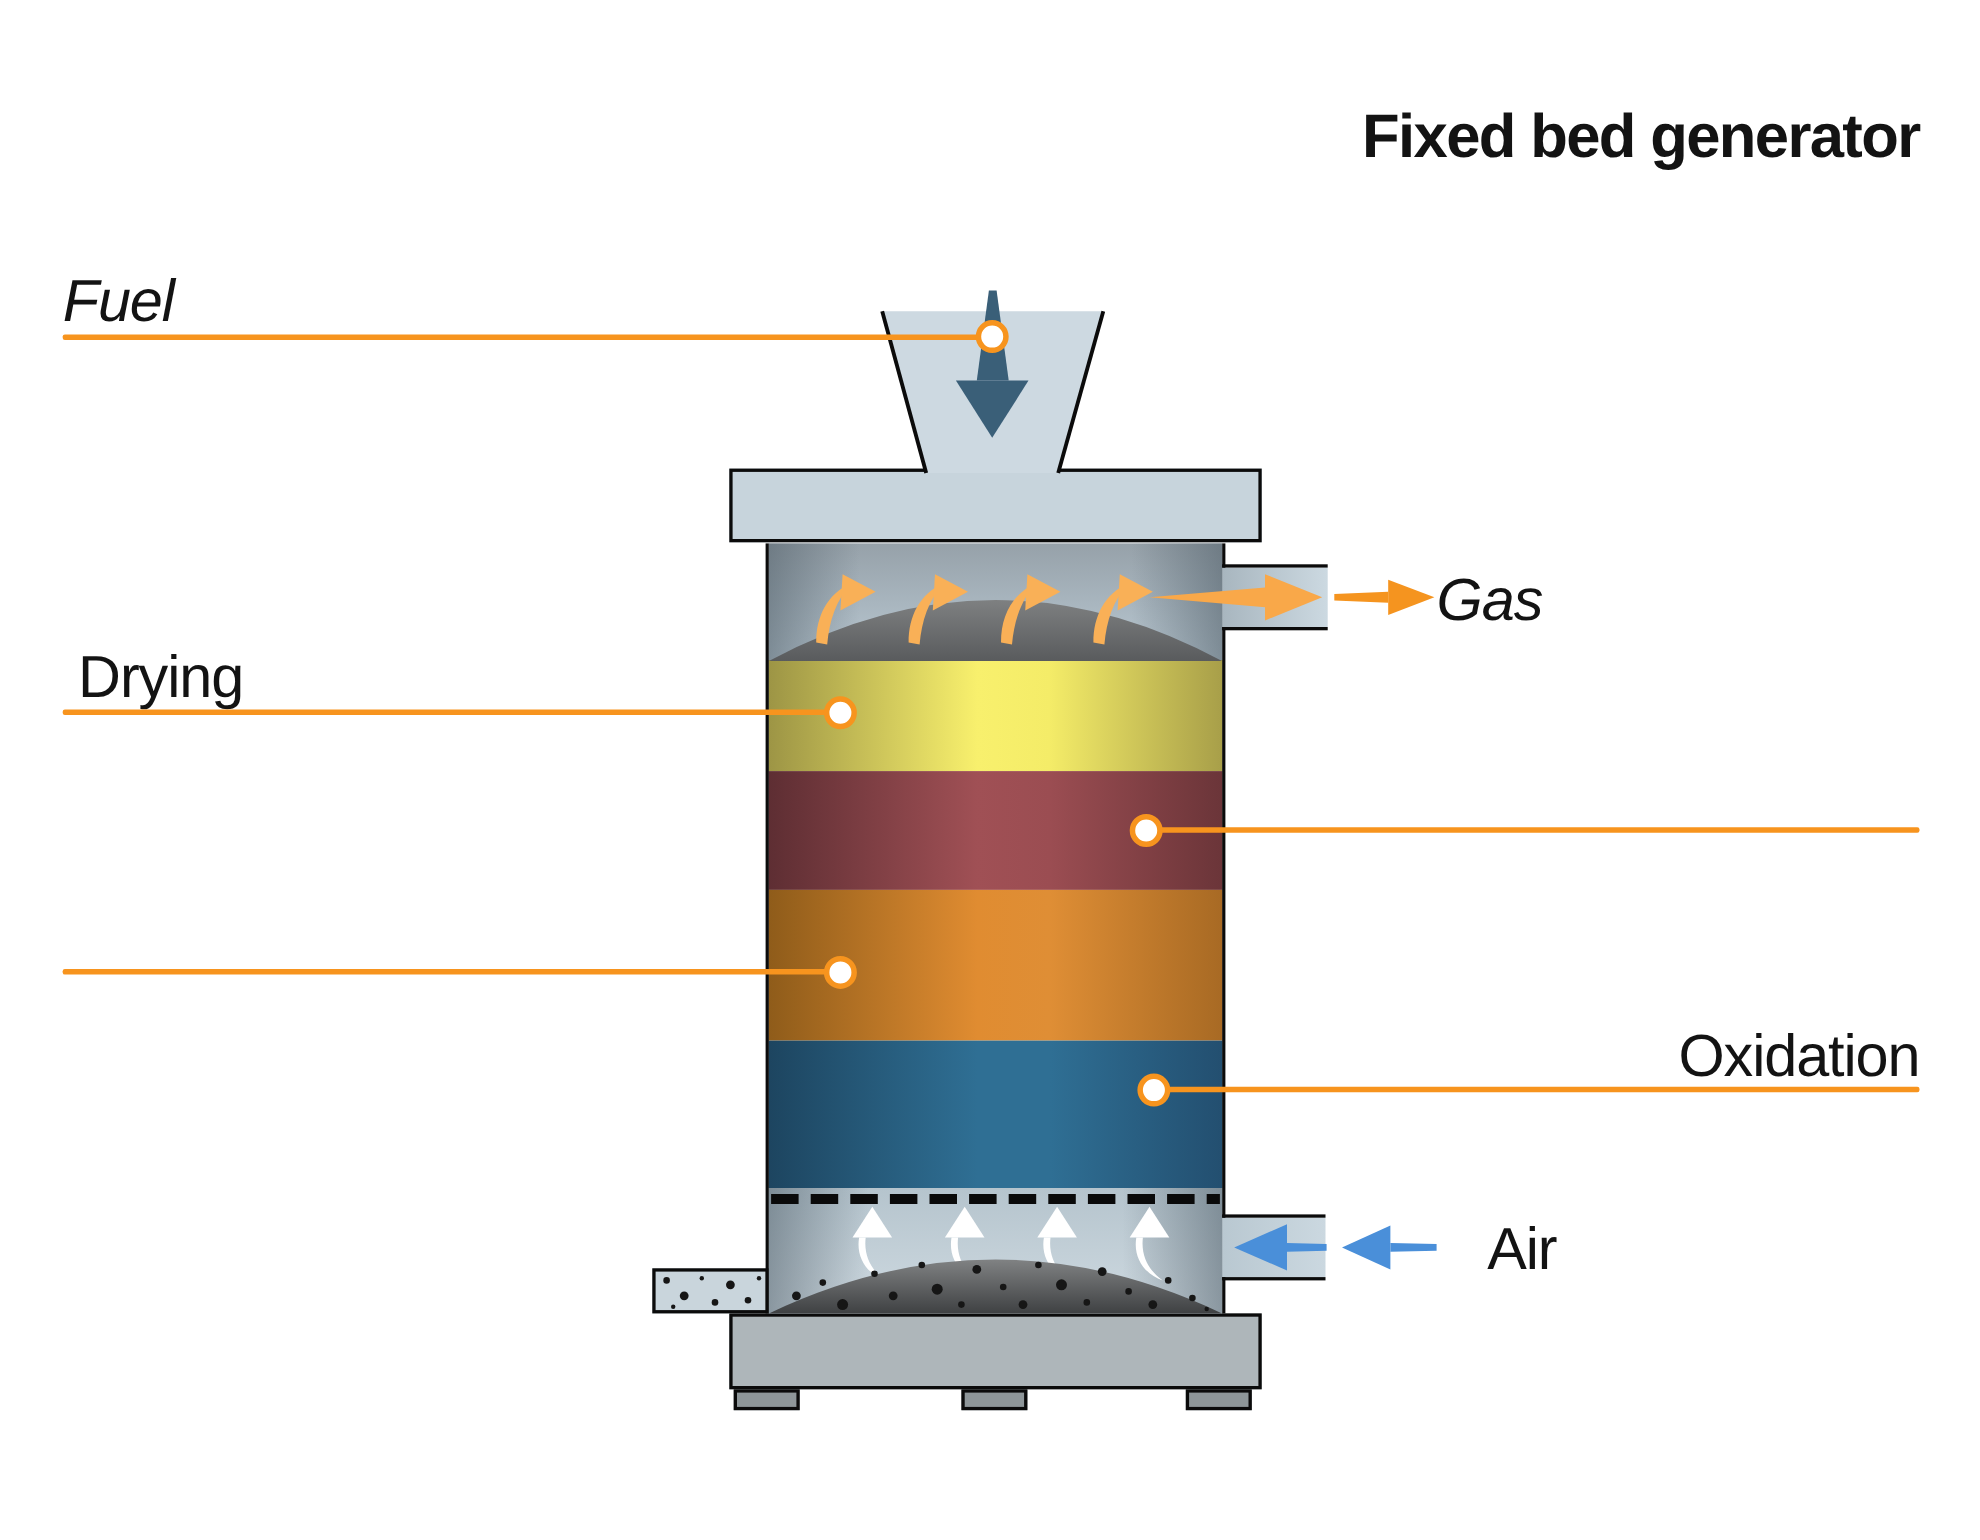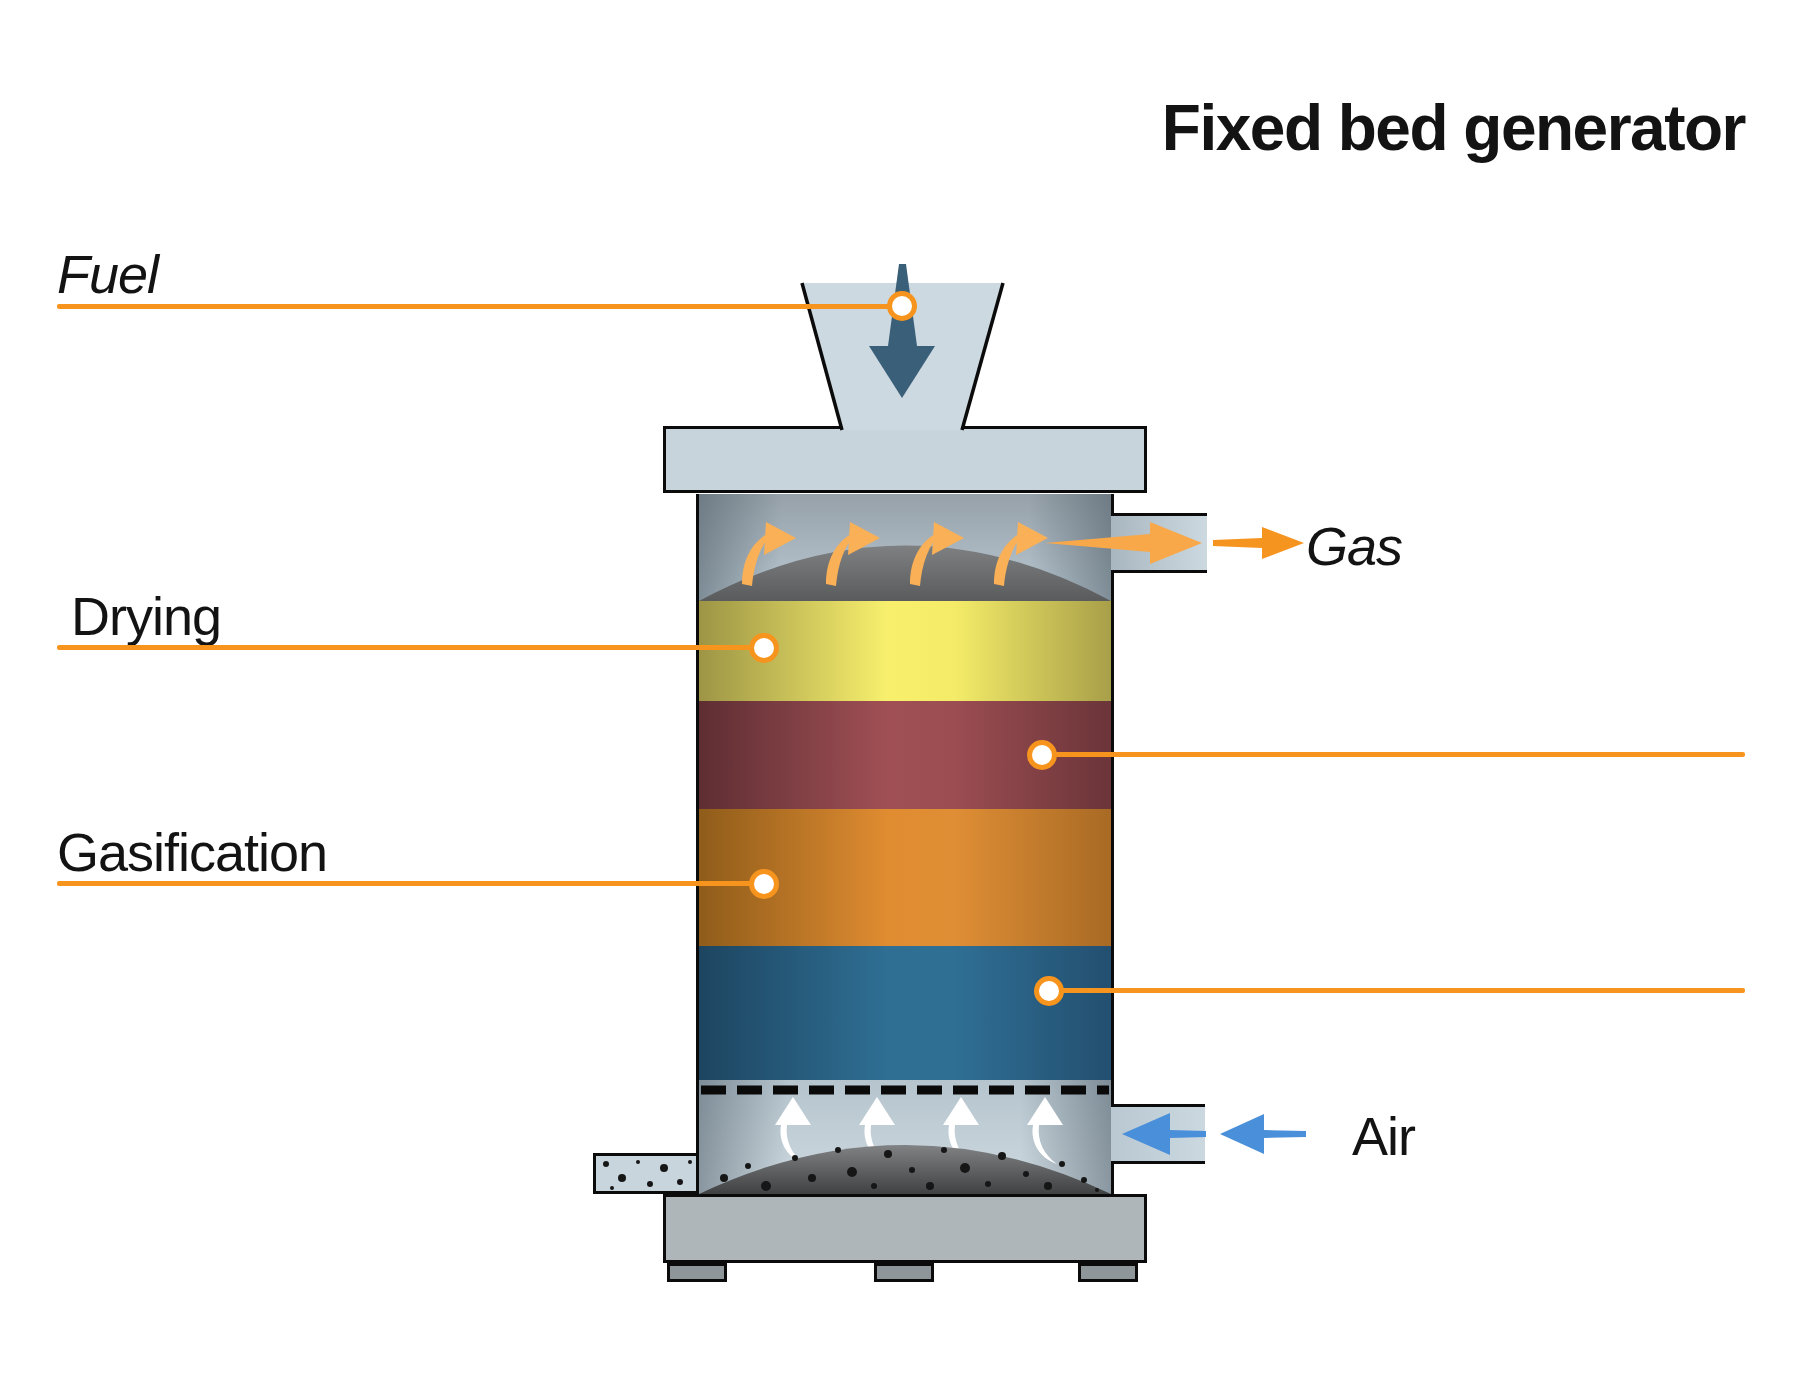--- a/index.html
+++ b/index.html
@@ -1,21 +1,21 @@
 <!DOCTYPE html>
 <html><head>
 <meta charset="utf-8">
 <style>
   html,body{margin:0;padding:0;background:#fff;}
   .canvas{position:relative;width:1800px;height:1400px;background:#ffffff;overflow:hidden;
           font-family:"Liberation Sans",sans-serif;color:#131313;}
   .abs{position:absolute;}
   .label{font-size:54px;letter-spacing:-1px;line-height:1;white-space:nowrap;}
   .label.right{text-align:right;}
-  .title{font-size:64px;font-weight:bold;letter-spacing:-1.5px;line-height:1;white-space:nowrap;}
+  .title{font-size:56px;font-weight:bold;letter-spacing:-1.5px;line-height:1;white-space:nowrap;}
   .oline{height:5px;background:#f7941e;border-radius:2px;}
   .marker{width:20px;height:20px;background:#ffffff;border:5px solid #f7941e;border-radius:50%;}
   .lid{left:663px;top:426px;width:484px;height:67px;background:#c7d4dc;border:3px solid #0b0b0b;box-sizing:border-box;}
   .base{left:663px;top:1194px;width:484px;height:69px;background:#aeb6ba;border:3px solid #0b0b0b;box-sizing:border-box;}
   .foot{top:1263px;width:60px;height:19px;background:#8e9699;border:3px solid #0b0b0b;box-sizing:border-box;}
   .tray{left:593px;top:1153px;width:106px;height:41px;background:#c9d5dc;border:3px solid #0b0b0b;box-sizing:border-box;}
   .vessel{left:696px;top:494px;width:418px;height:700px;border-left:3px solid #0b0b0b;border-right:3px solid #0b0b0b;box-sizing:border-box;}
   .zone{left:0;width:412px;}
   .z-head{top:0;height:106px;background:
       linear-gradient(90deg,rgba(78,92,102,.55),rgba(78,92,102,0) 20%,rgba(78,92,102,0) 80%,rgba(78,92,102,.55)),
@@ -34,22 +34,22 @@
 </style>
 </head>
 <body>
 
 <div class="canvas">
 
   <div class="abs title" style="right:55px;top:96px;">Fixed bed generator</div>
 
   <div class="abs label" style="left:57px;top:247px;font-style:italic;">Fuel</div>
   <div class="abs label" style="left:71px;top:589px;">Drying</div>
-  <div class="abs label" style="left:57px;top:825px;">Gasification</div>
 
+  <div class="abs label right" style="right:55px;top:933px;">Oxidation</div>
   <div class="abs label" style="left:1306px;top:519px;font-style:italic;">Gas</div>
   <div class="abs label" style="left:1352px;top:1109px;">Air</div>
 
   <div class="abs tray"></div>
   <div class="abs base"></div>
   <div class="abs foot" style="left:667px;"></div>
   <div class="abs foot" style="left:874px;"></div>
   <div class="abs foot" style="left:1078px;"></div>
   <div class="abs lid"></div>
 

